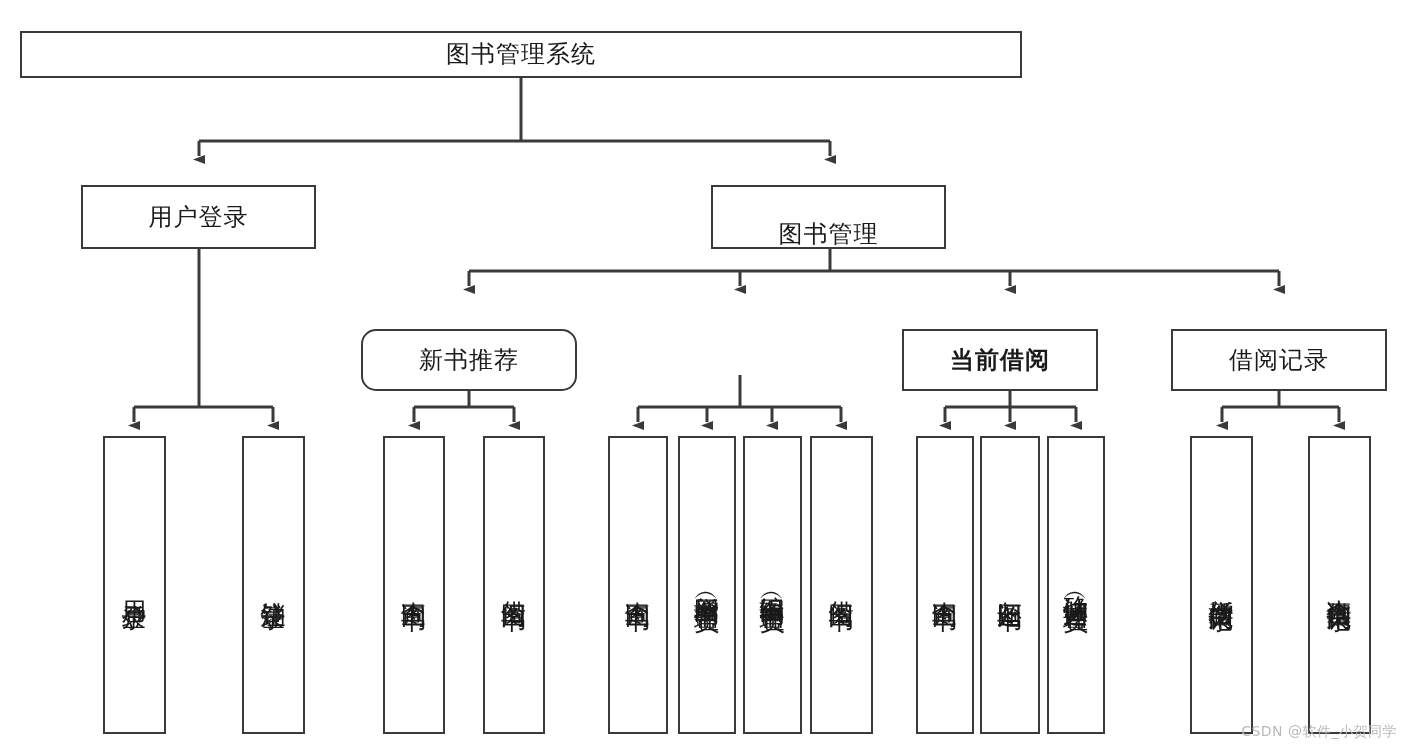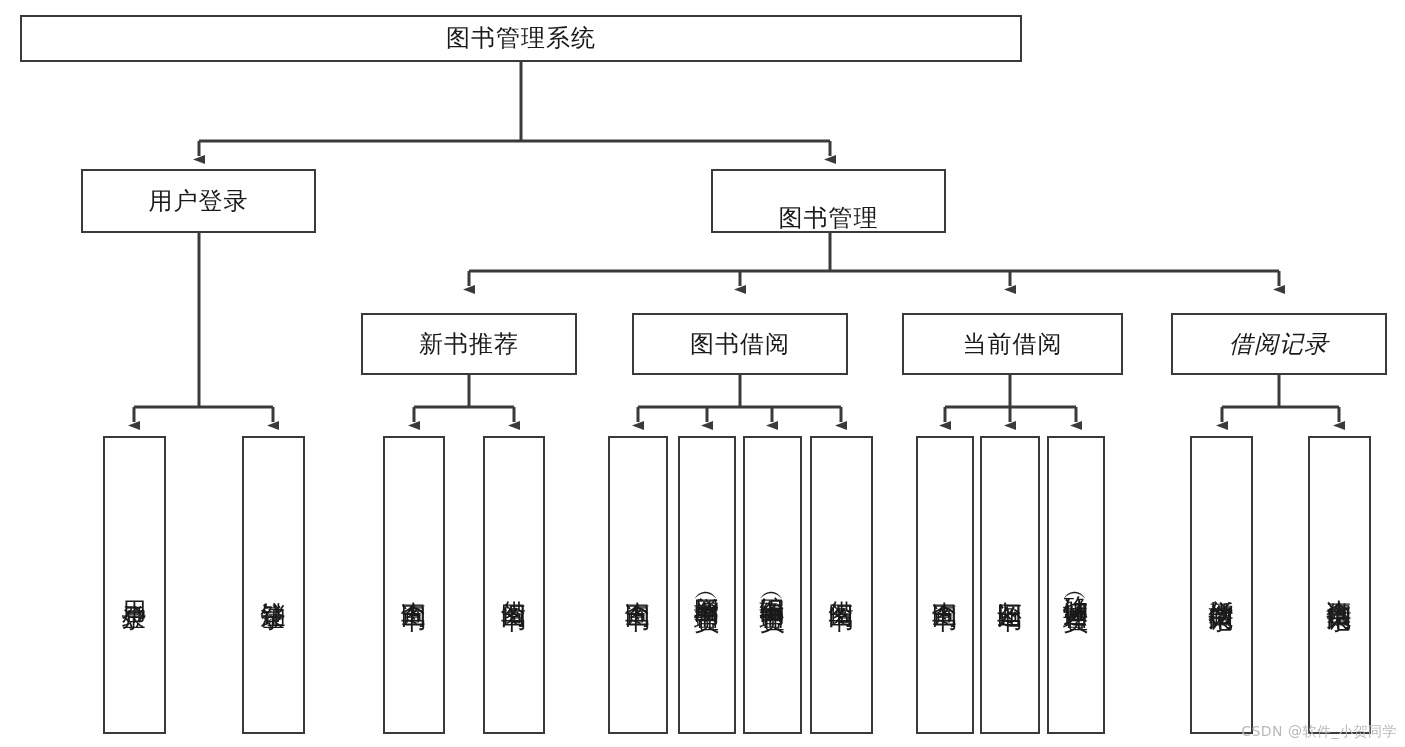--- a/index.html
+++ b/index.html
@@ -32,20 +32,21 @@
     background: #ffffff;
     display: flex;
     align-items: center;
     justify-content: center;
     color: #1a1a1a;
   }
   .node.horiz {
     font-size: 24px;
     letter-spacing: 1px;
     line-height: 1.1;
+    margin-top: 16px;
   }
   .node.vert {
     writing-mode: vertical-rl;
     text-orientation: upright;
     font-size: 25px;
     line-height: 1.12;
     letter-spacing: 2px;
     padding: 6px 0;
   }
   .node.vert .label {
@@ -125,30 +126,27 @@
     <span class="label">图书管理系统</span>
   </div>
 
   <div class="node horiz" style="left:81px; top:169px; width:235px; height:64px;">
     <span class="label">用户登录</span>
   </div>
   <div class="node horiz" style="left:711px; top:169px; width:235px; height:64px;align-items:flex-end;">
     <span class="label">图书管理</span>
   </div>
 
-  <div class="node horiz" style="left:361px; top:313px; width:216px; height:62px;">
+  <div class="node horiz" style="left:361px; top:313px; width:216px; height:62px;border-radius:15px;">
     <span class="label">新书推荐</span>
   </div>
-  <div class="node horiz" style="left:632px; top:313px; width:216px; height:62px;">
-    <span class="label">图书借阅</span>
-  </div>
-  <div class="node horiz" style="left:902px; top:313px; width:221px; height:62px;">
+  <div class="node horiz" style="left:902px; top:313px; width:196px; height:62px;font-weight:bold;">
     <span class="label">当前借阅</span>
   </div>
-  <div class="node horiz" style="left:1171px; top:313px; width:216px; height:62px;font-style:italic;">
+  <div class="node horiz" style="left:1171px; top:313px; width:216px; height:62px;">
     <span class="label">借阅记录</span>
   </div>
 
   <div class="node vert" style="left:103px; top:436px; width:63px; height:298px;">
     <span class="label">用户登录</span>
   </div>
   <div class="node vert" style="left:242px; top:436px; width:63px; height:298px;">
     <span class="label">注销登录</span>
   </div>
 

